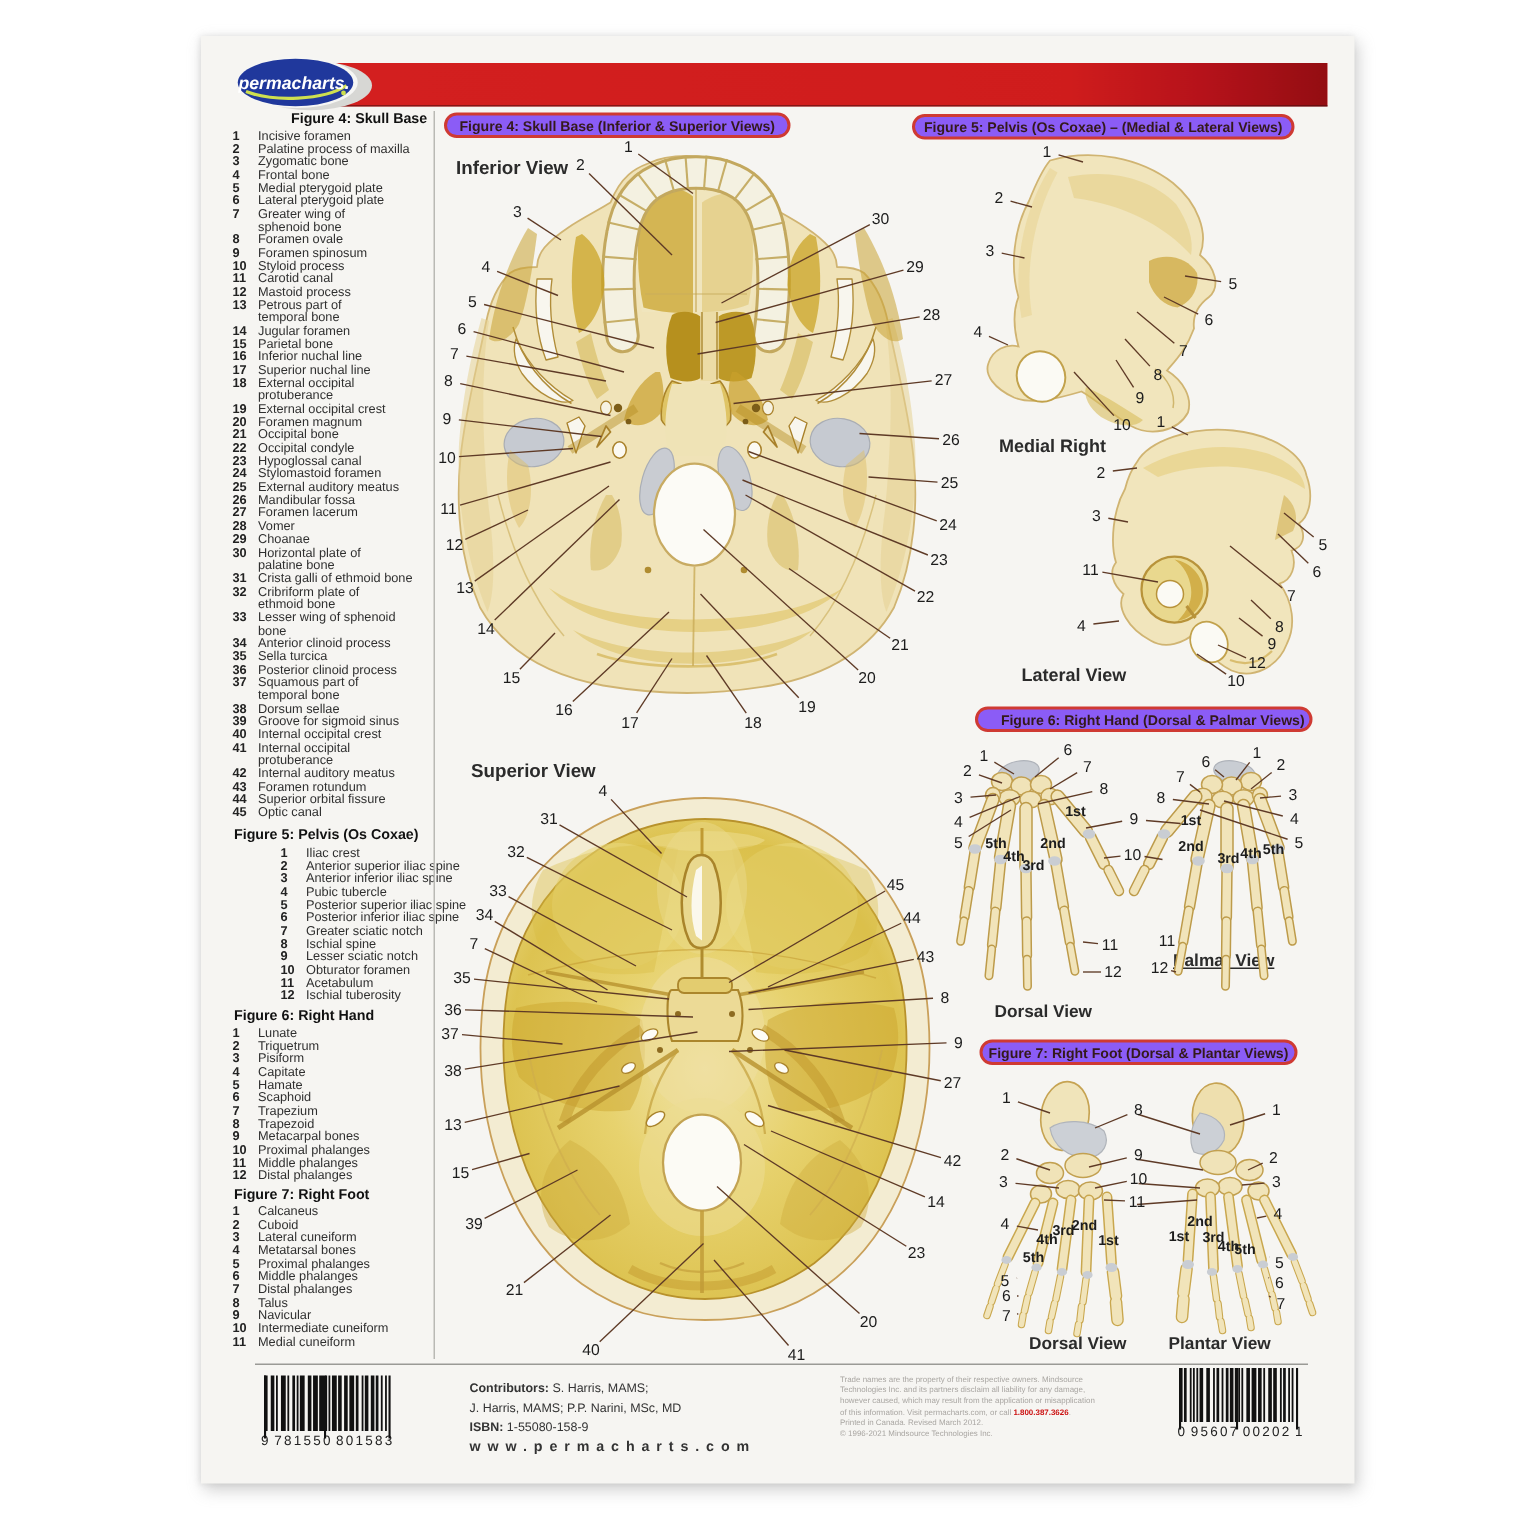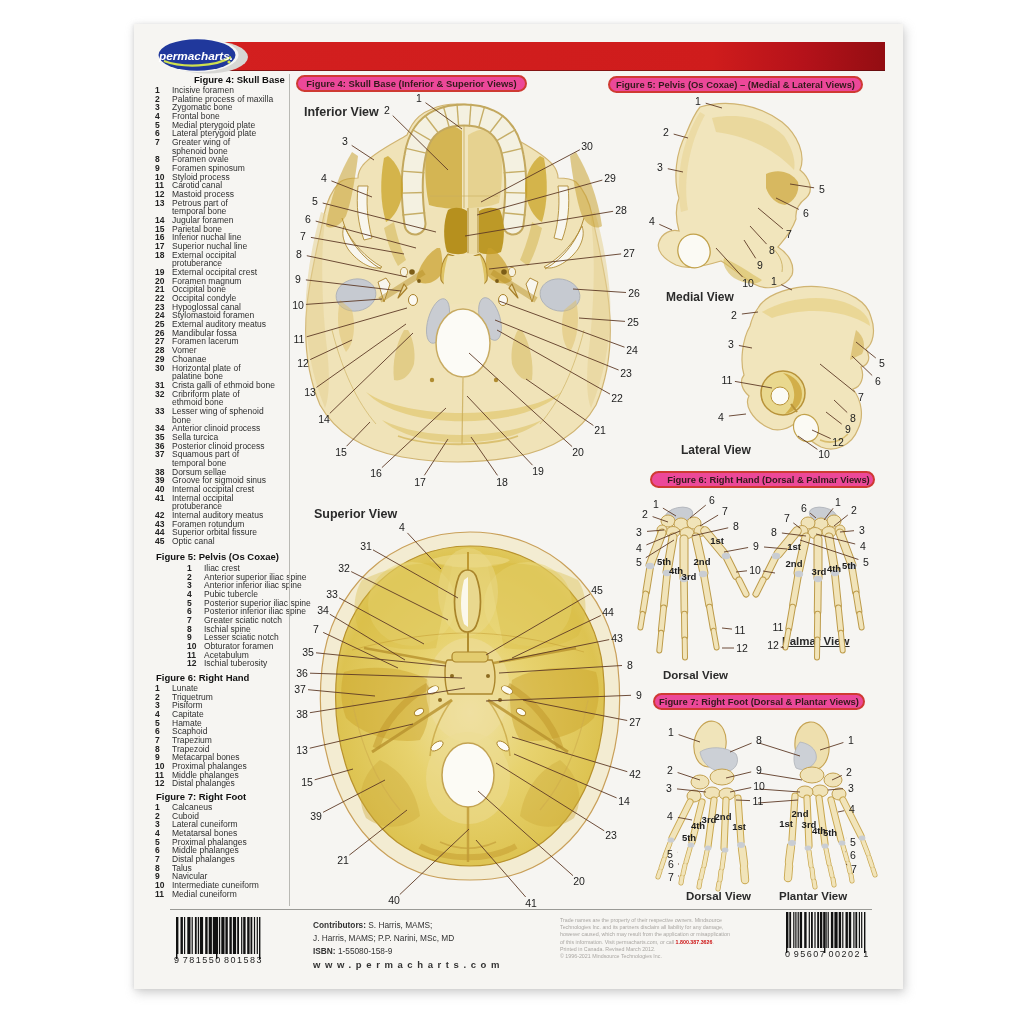--- a/index.html
+++ b/index.html
@@ -8,21 +8,21 @@
 box-shadow:2px 4px 10px rgba(150,150,150,0.45), -1px 0 4px rgba(180,180,180,0.3);}
 .abs{position:absolute;}
 #redbar{position:absolute;left:195px;top:42px;width:690px;height:28px;
 background:linear-gradient(to right,#d31f1f 0%,#cf1c1c 75%,#b5121a 88%,#930d12 100%);border-bottom:1.5px solid rgba(70,12,12,0.55);}
 #fig4head{position:absolute;left:157px;top:74px;font-size:9.5px;font-weight:bold;color:#111;padding-left:37px;}
 .list{position:absolute;left:155px;font-size:8.5px;color:#2f2f2f;line-height:8.68px;white-space:nowrap;}
 .list b{display:inline-block;width:17px;font-weight:bold;color:#222;}
 .list div{height:8.68px;}
 .lhead{position:absolute;left:156px;font-size:9.5px;font-weight:bold;color:#111;white-space:nowrap;}
 #vdiv{position:absolute;left:289px;top:74px;width:1px;height:832px;background:#b9b9b4;}
-.pill{position:absolute;background:#ec4899;border:2px solid #cf3a33;border-radius:9px;
+.pill{position:absolute;background:#8b5cf6;border:2px solid #cf3a33;border-radius:9px;
 color:#34191b;font-weight:bold;text-align:center;white-space:nowrap;}
 .vlabel{position:absolute;font-weight:bold;color:#2b2b2b;white-space:nowrap;}
 #hr1{position:absolute;left:170px;top:909px;width:702px;height:1px;background:#9a9a96;}
 .foot{position:absolute;font-size:8.3px;color:#333;line-height:13px;white-space:nowrap;}
 .legal{position:absolute;font-size:5.3px;color:#a9a6a2;line-height:7.2px;white-space:nowrap;}
 .bdigits{position:absolute;font-size:9px;color:#222;letter-spacing:2px;white-space:nowrap;}
 </style>
 </head>
 <body>
 <div id="page"></div>
@@ -134,21 +134,21 @@
 
 <div id="vdiv"></div>
 
 <div class="pill" style="left:296px;top:75px;width:227px;height:13px;font-size:9.4px;line-height:13.5px;">Figure 4: Skull Base (Inferior &amp; Superior Views)</div>
 <div class="pill" style="left:608px;top:76px;width:251px;height:13px;font-size:9.4px;line-height:13.5px;">Figure 5: Pelvis (Os Coxae) – (Medial &amp; Lateral Views)</div>
 <div class="pill" style="left:650px;top:471px;width:209px;height:13px;font-size:9.4px;line-height:13.5px;padding-left:12px;">Figure 6: Right Hand (Dorsal &amp; Palmar Views)</div>
 <div class="pill" style="left:653px;top:693px;width:208px;height:13px;font-size:9.4px;line-height:13.5px;">Figure 7: Right Foot (Dorsal &amp; Plantar Views)</div>
 
 <div class="vlabel" style="left:304px;top:105px;font-size:12.5px;">Inferior View</div>
 <div class="vlabel" style="left:314px;top:507px;font-size:12.5px;">Superior View</div>
-<div class="vlabel" style="left:666px;top:290px;font-size:12px;">Medial View</div>
+<div class="vlabel" style="left:666px;top:290px;font-size:12px;">Medial Right</div>
 <div class="vlabel" style="left:681px;top:443px;font-size:12px;">Lateral View</div>
 <div class="vlabel" style="left:663px;top:669px;font-size:11.5px;">Dorsal View</div>
 <div class="vlabel" style="left:782px;top:635px;font-size:11.5px;text-decoration:underline;">Palmar View</div>
 <div class="vlabel" style="left:686px;top:890px;font-size:11.5px;">Dorsal View</div>
 <div class="vlabel" style="left:779px;top:890px;font-size:11.5px;">Plantar View</div>
 
 <div id="hr1"></div>
 <div class="foot" style="left:313px;top:919px;"><b>Contributors:</b> S. Harris, MAMS;<br>J. Harris, MAMS; P.P. Narini, MSc, MD<br><b>ISBN:</b> 1-55080-158-9<br><b style="letter-spacing:4.6px;font-size:9.5px;">www.permacharts.com</b></div>
 <div class="legal" style="left:560px;top:917px;">Trade names are the property of their respective owners. Mindsource<br>Technologies Inc. and its partners disclaim all liability for any damage,<br>however caused, which may result from the application or misapplication<br>of this information. Visit permacharts.com, or call <b style="color:#c11;">1.800.387.3626</b>.<br>Printed in Canada. Revised March 2012.<br>© 1996-2021 Mindsource Technologies Inc.</div>
 <div class="bdigits" style="left:174px;top:955px;letter-spacing:1.5px;">9 781550 801583</div>

